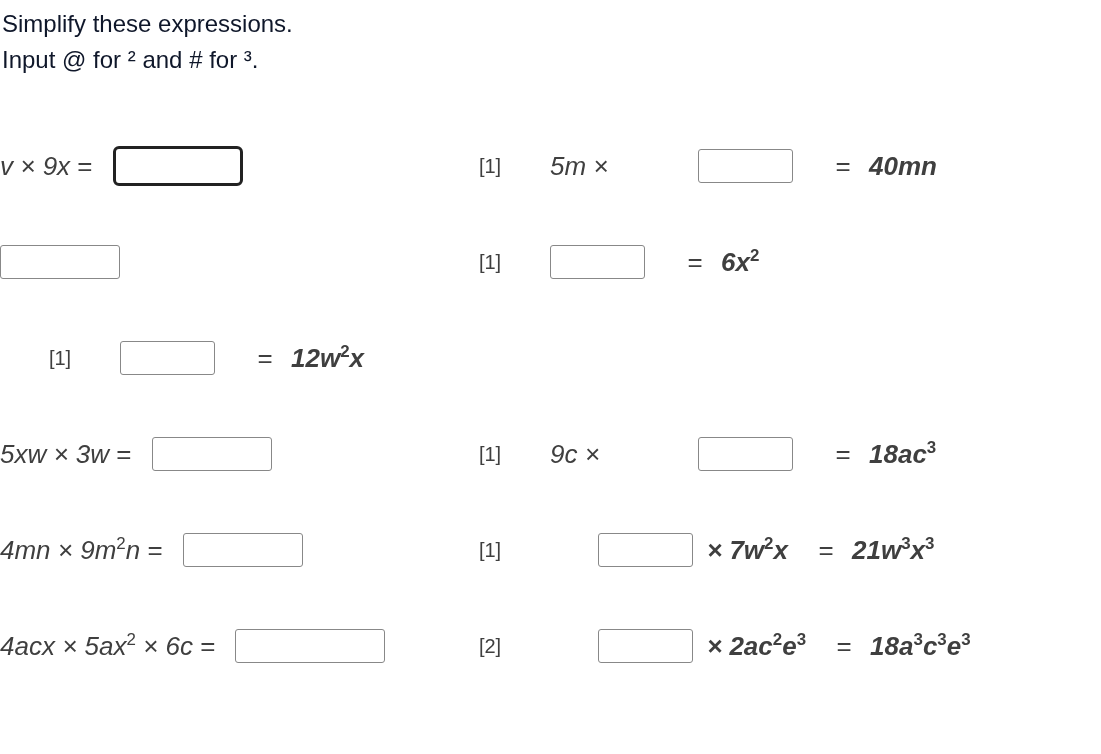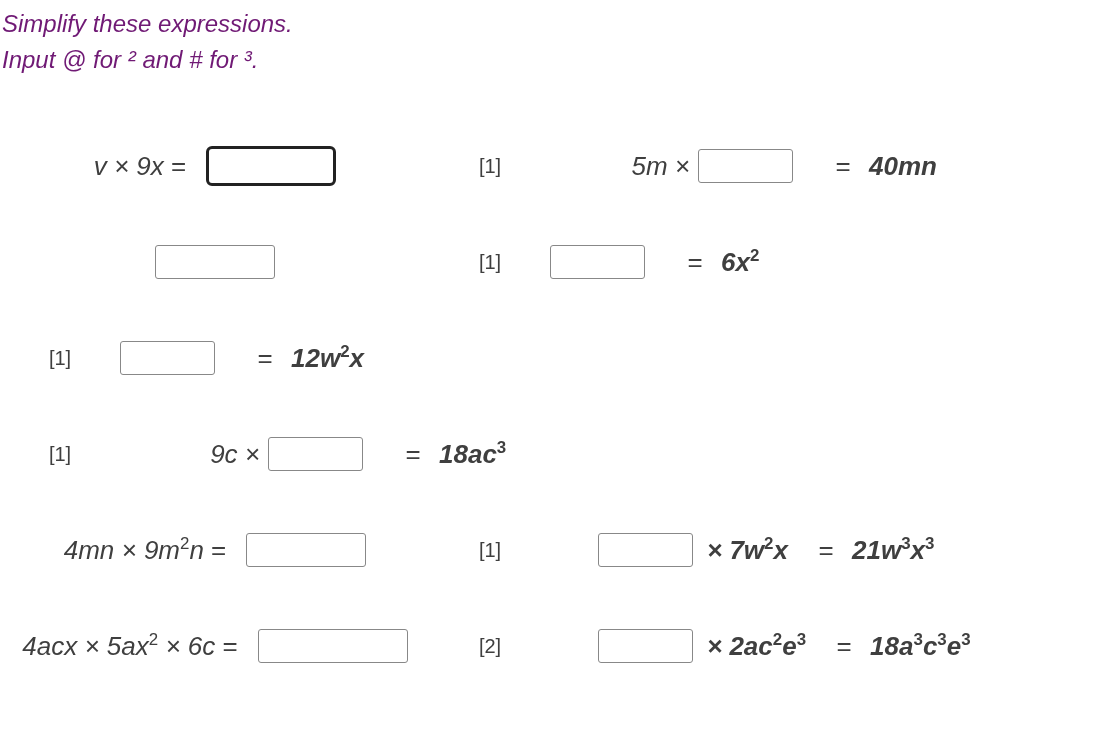--- a/index.html
+++ b/index.html
@@ -9,38 +9,37 @@
     height: 754px;
     background: #fff;
     font-family: "Segoe UI", "Helvetica Neue", Arial, sans-serif;
     color: #3f3f3f;
     overflow: hidden;
   }
   .page {
     padding: 6px 0 0 0;
   }
   .instr {
-    color: #701a75;
+    color: #0f172a;
     font-size: 24px;
     line-height: 1.5;
     padding-left: 2px;
-    font-style: italic;
   }
   .rows {
     padding-top: 40px;
   }
   .row {
     display: flex;
     align-items: center;
     height: 96px;
   }
   .left {
     display: flex;
     align-items: center;
-    justify-content: center;
+    justify-content: flex-start;
     width: 430px;
   }
   .lhs {
     text-align: right;
     font-size: 26px;
     font-style: italic;
     color: #3f3f3f;
     padding-right: 10px;
     white-space: nowrap;
   }
@@ -76,21 +75,20 @@
   }
   .right {
     display: flex;
     align-items: center;
     flex: 1;
     font-size: 26px;
     color: #3f3f3f;
   }
   .rlhs {
     width: 140px;
-    text-align: right;
     font-style: italic;
     white-space: nowrap;
     padding-right: 8px;
   }
   .req {
     width: 40px;
     text-align: center;
     font-style: normal;
     padding-left: 30px;
   }
@@ -136,20 +134,24 @@
       </div>
       <div class="row">
         <div class="mark">[1]</div>
         <div class="right">
           <input class="ibox sm" style="">
           <div class="req">=</div>
           <div class="rrhs">12w<sup>2</sup>x</div>
         </div>
       </div>
       <div class="row">
+        <div class="left">
+          <div class="lhs">5xw × 3w <span class="eq">=</span></div>
+          <input class="ibox" style="">
+        </div>
         <div class="mark">[1]</div>
         <div class="right">
           <div class="rlhs">9c ×</div>
           <input class="ibox sm" style="">
           <div class="req">=</div>
           <div class="rrhs">18ac<sup>3</sup></div>
         </div>
       </div>
       <div class="row">
         <div class="left">

